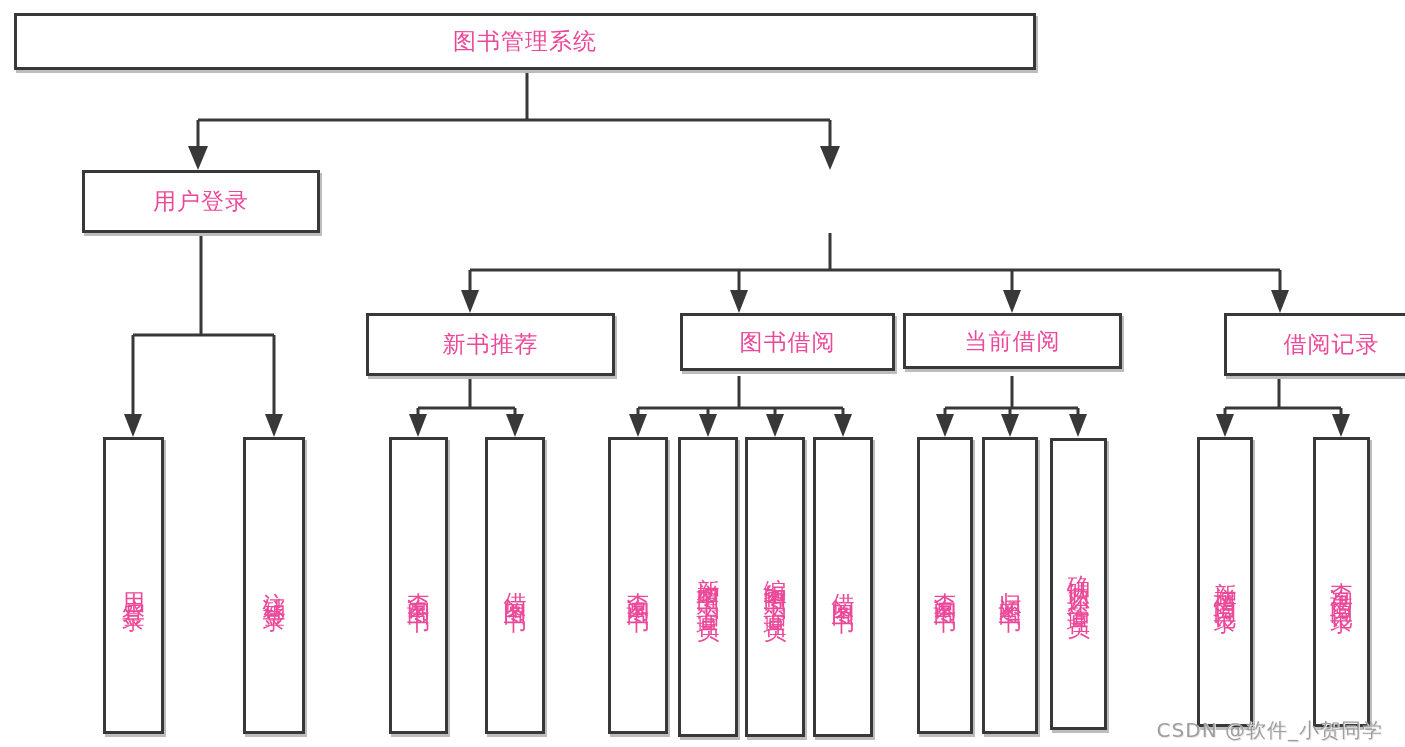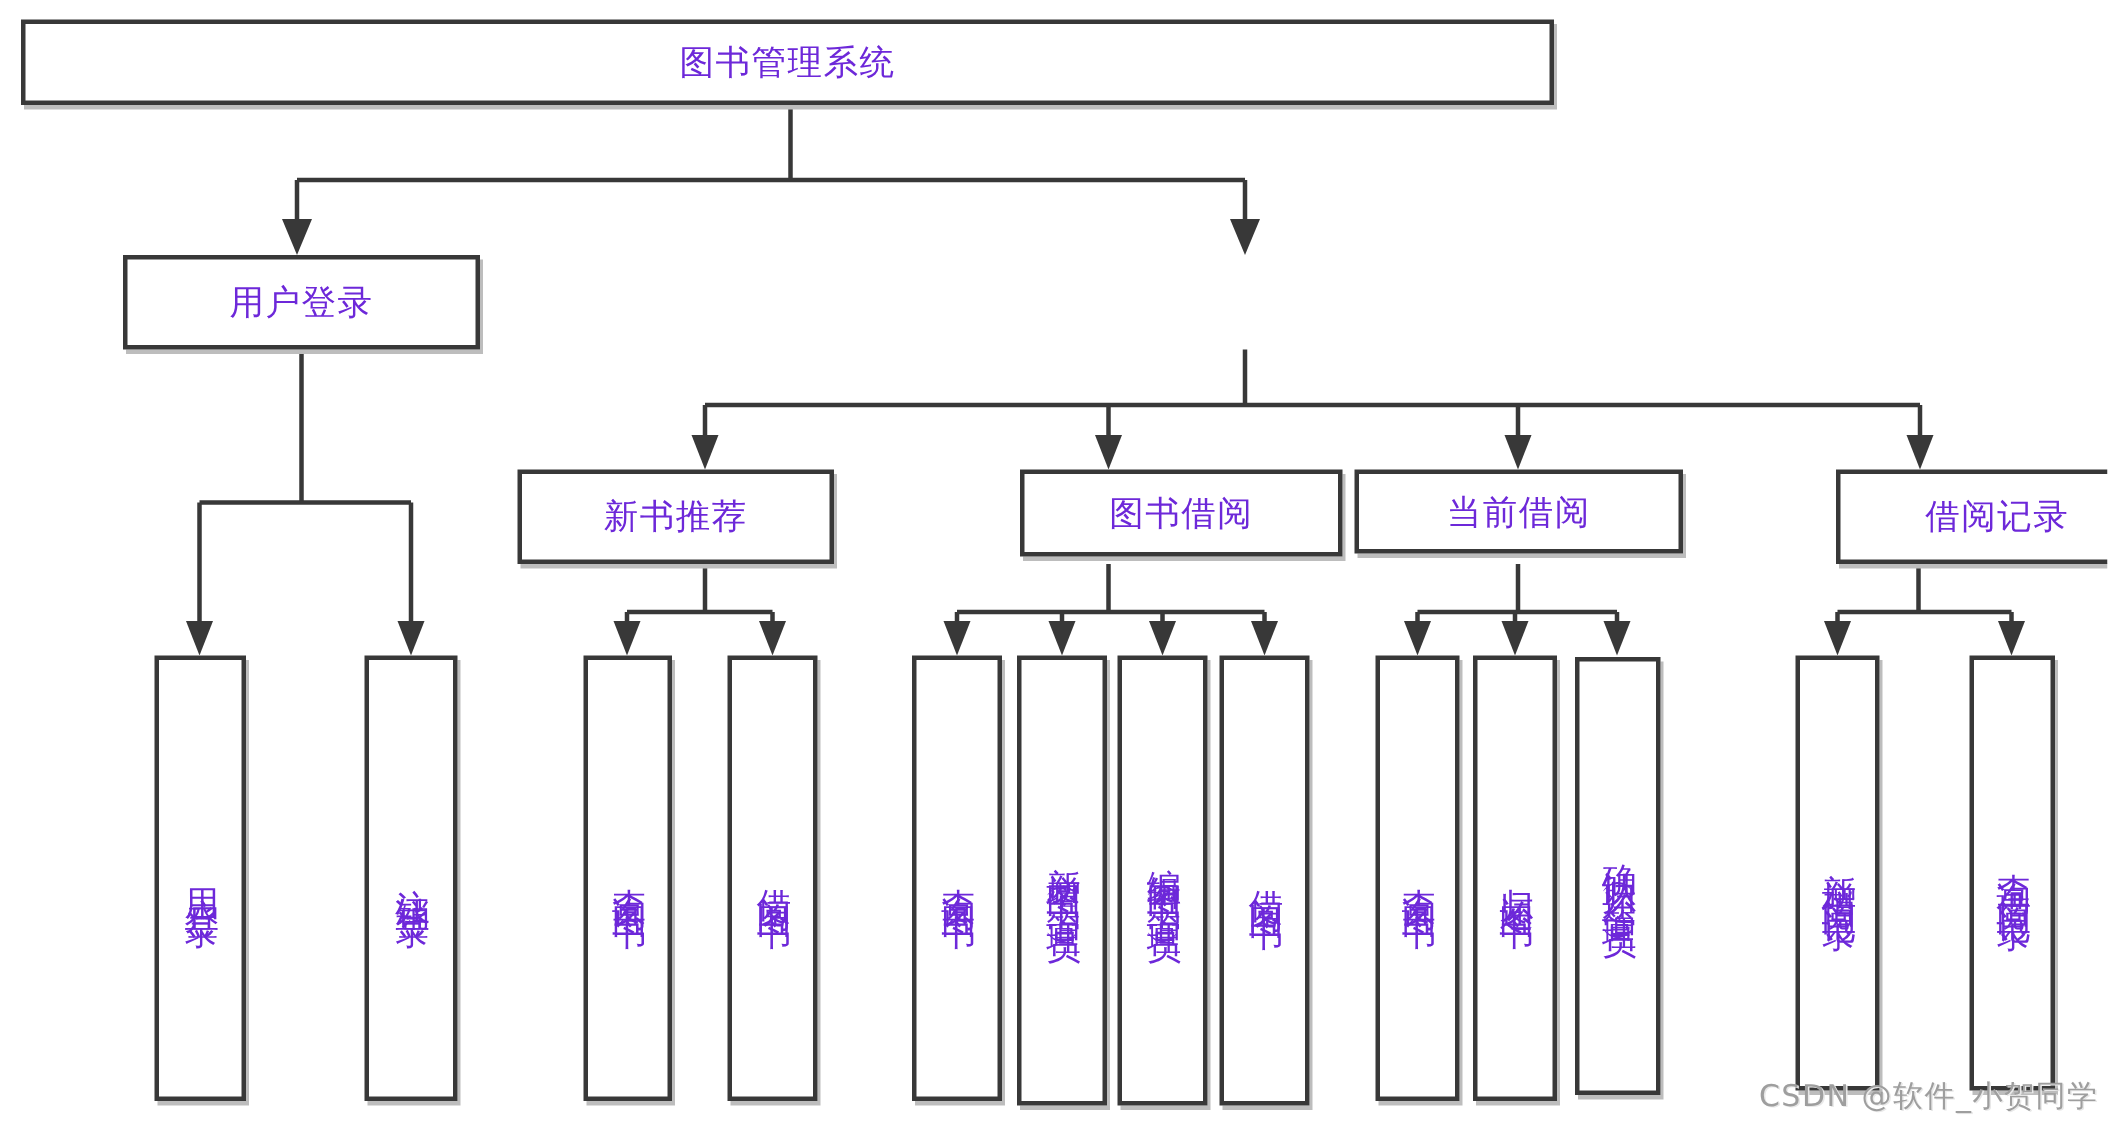--- a/index.html
+++ b/index.html
@@ -12,21 +12,21 @@
   }
   .node{
     position:absolute;
     box-sizing:border-box;
     background:#ffffff;
     border:3px solid #383838;
     box-shadow:2px 3px 0 #bdbdbd;
     display:flex;
     align-items:center;
     justify-content:center;
-    color:#6d28d9;
+    color:#ec4899;
   }
   .h-node .lbl{
     font-size:23px;
     letter-spacing:1px;
     white-space:nowrap;
   }
   .v-node .lbl{
     writing-mode:vertical-rl;
     text-orientation:mixed;
     font-size:23px;
@@ -43,21 +43,21 @@
     stroke:#383838;
     stroke-width:3;
     fill:none;
   }
   .connector-layer polygon{
     fill:#383838;
     stroke:none;
   }
   .watermark{
     position:absolute;
-    right:6px;
+    right:22px;
     bottom:3px;
     font-size:20px;
     color:#9e9e9e;
     letter-spacing:1px;
     text-shadow:1px 1px 0 #e8e8e8;
     white-space:nowrap;
   }
 </style>
 </head>
 <body>
@@ -101,21 +101,21 @@
   </svg>
 
   <div class="node h-node" style="left:14px;top:13px;width:1022px;height:57px;">
     <span class="lbl">图书管理系统</span>
   </div>
 
   <div class="node h-node" style="left:82px;top:170px;width:238px;height:63px;">
     <span class="lbl">用户登录</span>
   </div>
 
-  <div class="node h-node" style="left:345px;top:313px;width:211px;height:63px;">
+  <div class="node h-node" style="left:366px;top:313px;width:249px;height:63px;">
     <span class="lbl">新书推荐</span>
   </div>
   <div class="node h-node" style="left:632px;top:313px;width:215px;height:58px;margin-left:48px;">
     <span class="lbl">图书借阅</span>
   </div>
   <div class="node h-node" style="left:903px;top:313px;width:219px;height:56px;">
     <span class="lbl">当前借阅</span>
   </div>
   <div class="node h-node" style="left:1224px;top:313px;width:215px;height:63px;">
     <span class="lbl">借阅记录</span>

